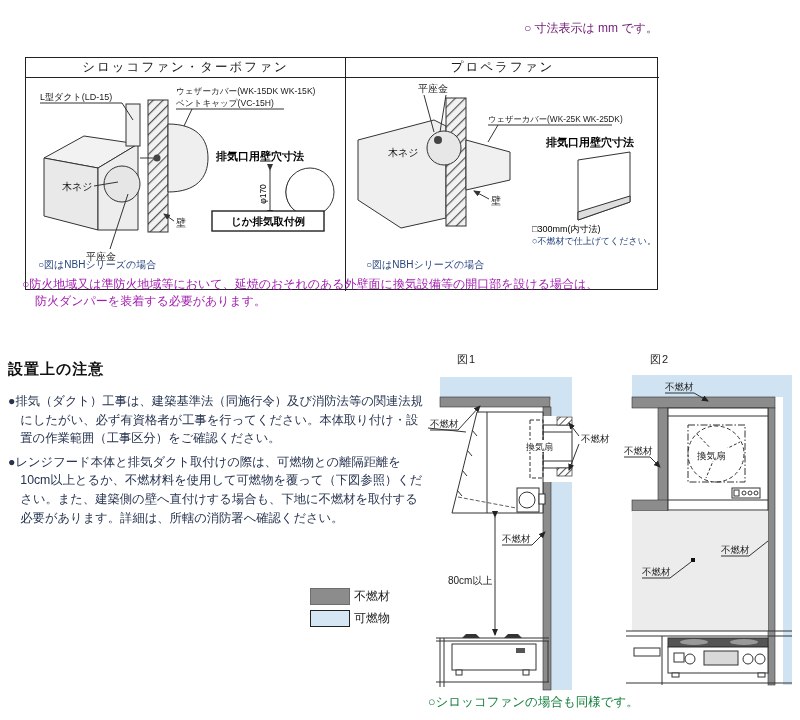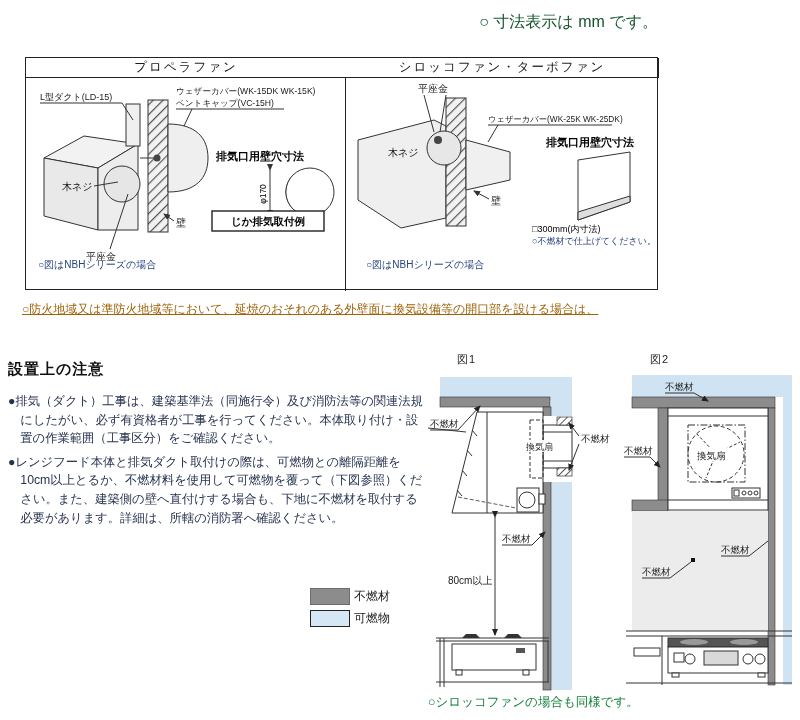--- a/index.html
+++ b/index.html
@@ -1,31 +1,31 @@
 <!DOCTYPE html>
 <html><head>
 <meta charset="utf-8">
 <style>
   html,body{margin:0;padding:0;background:#fff;}
   body{font-family:"Liberation Sans","DejaVu Sans",sans-serif;color:#1a1a1a;}
   #page{position:relative;width:800px;height:720px;background:#fff;overflow:hidden;}
 
   .title{position:absolute;left:32px;top:14px;font-size:17.5px;font-weight:bold;letter-spacing:1.5px;color:#111;}
-  .unit-note{position:absolute;right:142px;top:12px;font-size:16px;color:#14532d;}
+  .unit-note{position:absolute;right:142px;top:20px;font-size:12px;color:#701a75;}
 
   .spec-table{position:absolute;left:25px;top:57px;width:633px;height:233px;display:grid;
     grid-template-columns:320px 313px;grid-template-rows:20px 213px;
     border:1px solid #222;box-sizing:border-box;}
   .spec-table .hcell{border-bottom:1px solid #222;display:flex;align-items:center;justify-content:center;
     font-size:12.5px;letter-spacing:2px;color:#1a1a1a;}
   .spec-table .hcell.l,.spec-table .bcell.l{border-right:1px solid #222;}
   .spec-table .bcell{position:relative;overflow:hidden;}
   .spec-table svg{display:block;}
 
-  .fire-note{position:absolute;left:22px;top:301px;width:620px;font-size:12px;line-height:17px;color:#a16207;text-decoration:underline;}
+  .fire-note{position:absolute;left:22px;top:276px;width:620px;font-size:12px;line-height:17px;color:#a21caf;}
   .fire-note .l2{padding-left:13px;}
 
   .caution-title{position:absolute;left:8px;top:360px;font-size:15px;font-weight:bold;color:#111;letter-spacing:1px;}
   .bullets{position:absolute;left:8px;top:388px;width:422px;font-size:12.3px;line-height:18.6px;color:#26334f;}
   .bullets p{margin:4px 0 5px 0;padding-left:1em;text-indent:-1em;}
 
   .legend{position:absolute;left:310px;top:588px;}
   .legend .row{display:flex;align-items:center;margin-bottom:5px;}
   .legend .sw{width:40px;height:17px;margin-right:4px;box-sizing:border-box;}
   .legend .sw.gray{background:#8c8c8c;border:1px solid #6d6d6d;}
@@ -45,22 +45,22 @@
   .navy{fill:#27457f;}
 </style>
 </head>
 <body>
 
 <div id="page">
 
   <div class="unit-note">○ 寸法表示は mm です。</div>
 
   <div class="spec-table">
+    <div class="hcell l">シロッコファン・ターボファン</div>
     <div class="hcell">プロペラファン</div>
-    <div class="hcell l">シロッコファン・ターボファン</div>
 
     <div class="bcell l">
       <svg width="320" height="213" viewBox="0 0 320 213">
         <defs>
           <pattern id="h1" width="7" height="7" patternTransform="rotate(45)" patternUnits="userSpaceOnUse">
             <rect width="7" height="7" fill="#f2f2f2"></rect>
               <line x1="0" y1="0" x2="0" y2="7" stroke="#555" stroke-width="2.4"></line>
           </pattern>
           <marker id="a1" markerWidth="8" markerHeight="8" refX="6" refY="3" orient="auto">
               <path d="M0,0 L7,3 L0,6 Z" fill="#333"></path>
@@ -153,20 +153,21 @@
         </g>
         <text x="186" y="154" font-size="9">□300mm(内寸法)</text>
         <text x="186" y="166" font-size="9" class="navy">○不燃材で仕上げてください。</text>
         <text x="20" y="190" font-size="10" class="navy">○図はNBHシリーズの場合</text>
       </svg>
     </div>
   </div>
 
   <div class="fire-note">
     <div class="l1">○防火地域又は準防火地域等において、延焼のおそれのある外壁面に換気設備等の開口部を設ける場合は、</div>
+    <div class="l2">防火ダンパーを装着する必要があります。</div>
   </div>
 
   <div class="caution-title">設置上の注意</div>
   <div class="bullets">
     <p>●排気（ダクト）工事は、建築基準法（同施行令）及び消防法等の関連法規にしたがい、必ず有資格者が工事を行ってください。本体取り付け・設置の作業範囲（工事区分）をご確認ください。</p>
     <p>●レンジフード本体と排気ダクト取付けの際は、可燃物との離隔距離を10cm以上とるか、不燃材料を使用して可燃物を覆って（下図参照）ください。また、建築側の壁へ直付けする場合も、下地に不燃材を取付する必要があります。詳細は、所轄の消防署へ確認ください。</p>
   </div>
 
   <div class="legend">
     <div class="row">

